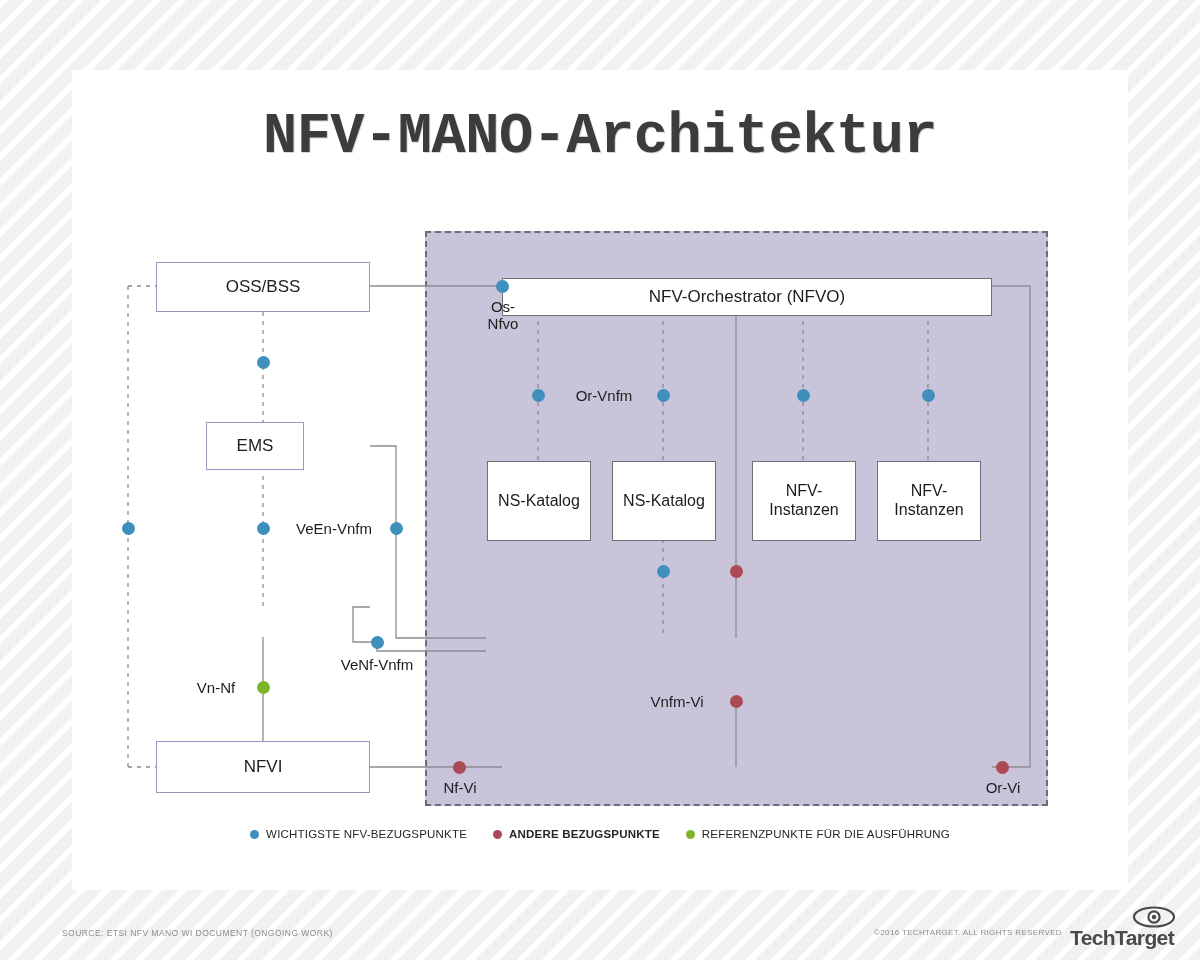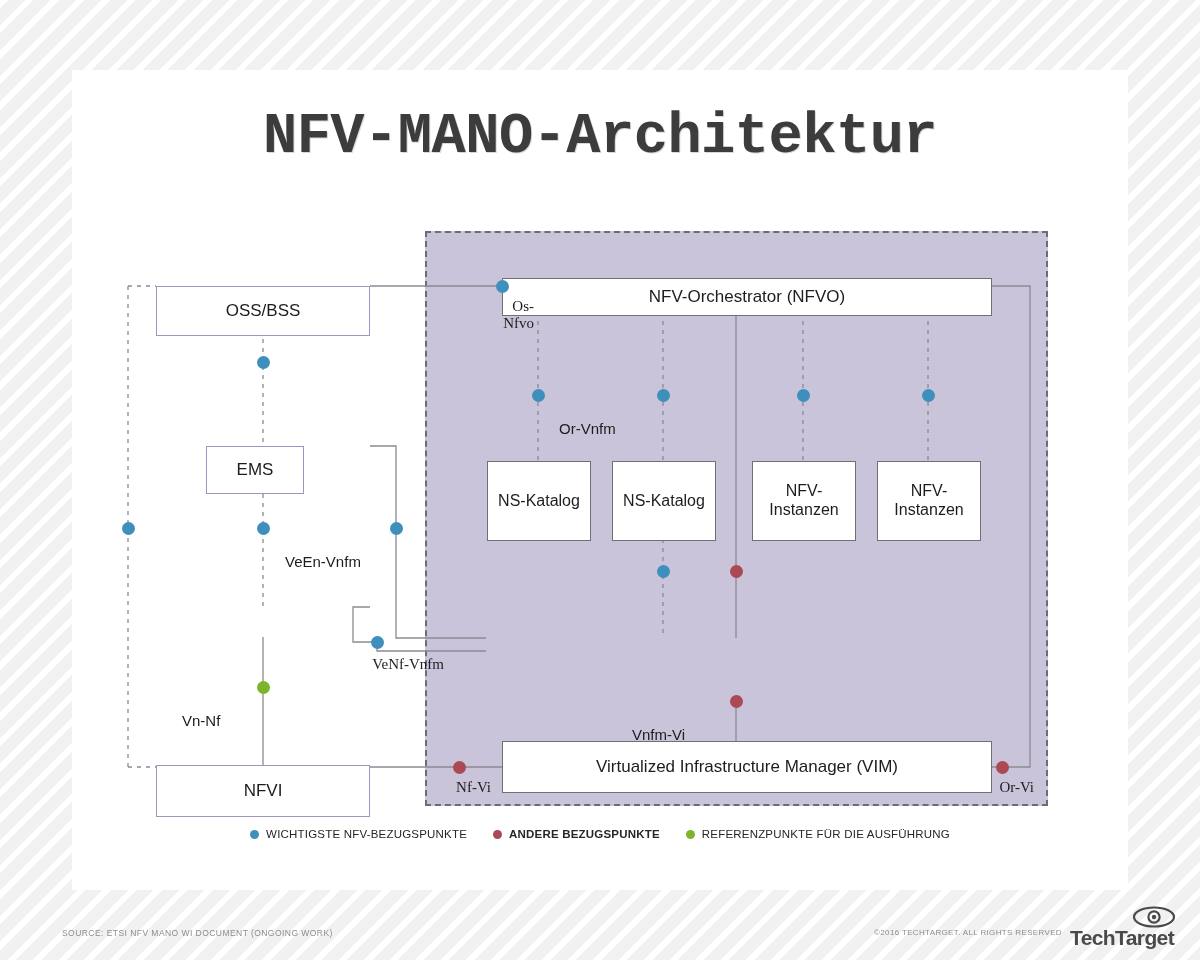--- a/index.html
+++ b/index.html
@@ -27,35 +27,35 @@
 
   .mano-panel{
     position:absolute;background:#c9c4da;border:2px dashed #6b6b7a;
     box-sizing:border-box;
   }
   .node{
     position:absolute;box-sizing:border-box;background:#ffffff;
     display:flex;align-items:center;justify-content:center;
     text-align:center;color:#1d1d1d;line-height:1.18;
   }
-  .node.left{border:1px solid #9c96c4;font-size:17px;margin-top:24px;}
+  .node.left{border:1px solid #9c96c4;font-size:17px;}
   .node.mano{border:1px solid #6f6f78;font-size:17px;}
   .node.small{font-size:16px;}
 
   .dot{position:absolute;border-radius:50%;box-sizing:border-box;}
   .dot.blue{background:#3f8fbd;}
   .dot.red{background:#ab4954;}
   .dot.green{background:#7db52a;}
 
   .rp-label{
     position:absolute;font-size:15px;color:#1d1d1d;white-space:pre;
     line-height:1.15;
   }
-  .rp-label.r{text-align:left;margin-top:33px;}
-  .rp-label.c{text-align:right;font-family:Liberation Serif, serif;}
+  .rp-label.r{text-align:center;}
+  .rp-label.c{text-align:center;}
 
   .legend{
     position:absolute;left:0;top:758px;width:1056px;
     display:flex;justify-content:center;align-items:center;gap:26px;
     font-size:11.5px;letter-spacing:0.2px;color:#262626;
   }
   .legend .item{display:flex;align-items:center;gap:7px;}
   .legend .swatch{width:9px;height:9px;border-radius:50%;display:inline-block;}
   .legend .bold{font-weight:bold;}
 
@@ -136,21 +136,20 @@
 
     <div class="node mano small" style="left:540px;top:391px;width:104px;height:80px;">NS-Katalog</div>
 
     <div class="node mano small" style="left:680px;top:391px;width:104px;height:80px;white-space:pre;">NFV-
 Instanzen</div>
 
     <div class="node mano small" style="left:805px;top:391px;width:104px;height:80px;white-space:pre;">NFV-
 Instanzen</div>
 
 
-    <div class="node mano" style="left:430px;top:671px;width:490px;height:52px;">Virtualized Infrastructure Manager (VIM)</div>
 
     <div class="dot blue" style="left:50px;top:452px;width:13px;height:13px;"></div>
 
     <div class="dot blue" style="left:185px;top:286px;width:13px;height:13px;"></div>
 
     <div class="dot blue" style="left:185px;top:452px;width:13px;height:13px;"></div>
 
     <div class="dot blue" style="left:424px;top:210px;width:13px;height:13px;"></div>
 
     <div class="dot blue" style="left:318px;top:452px;width:13px;height:13px;"></div>

